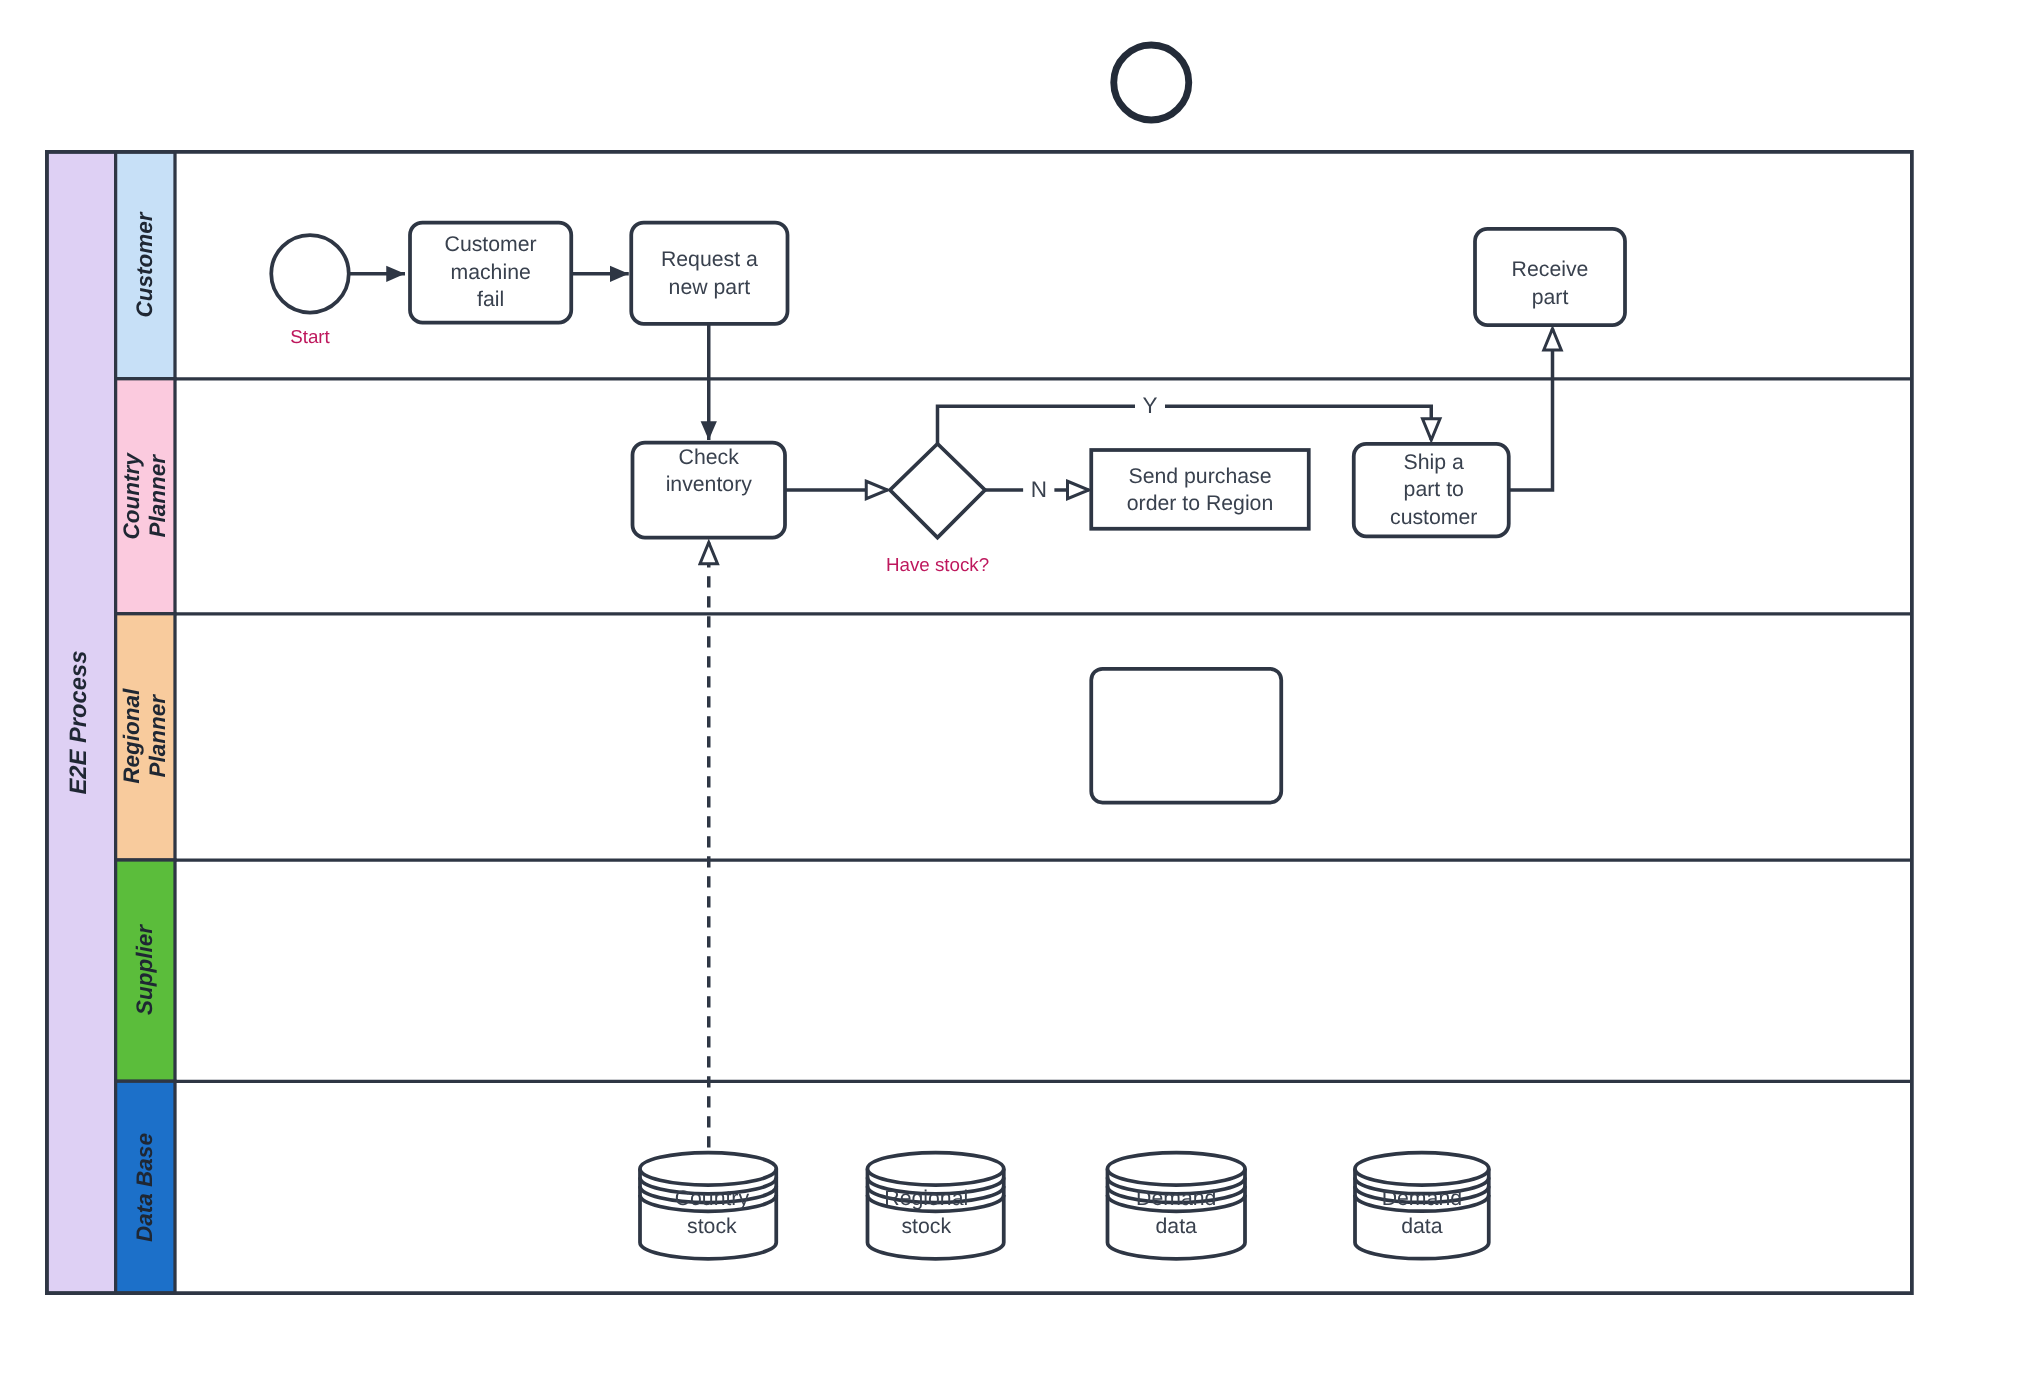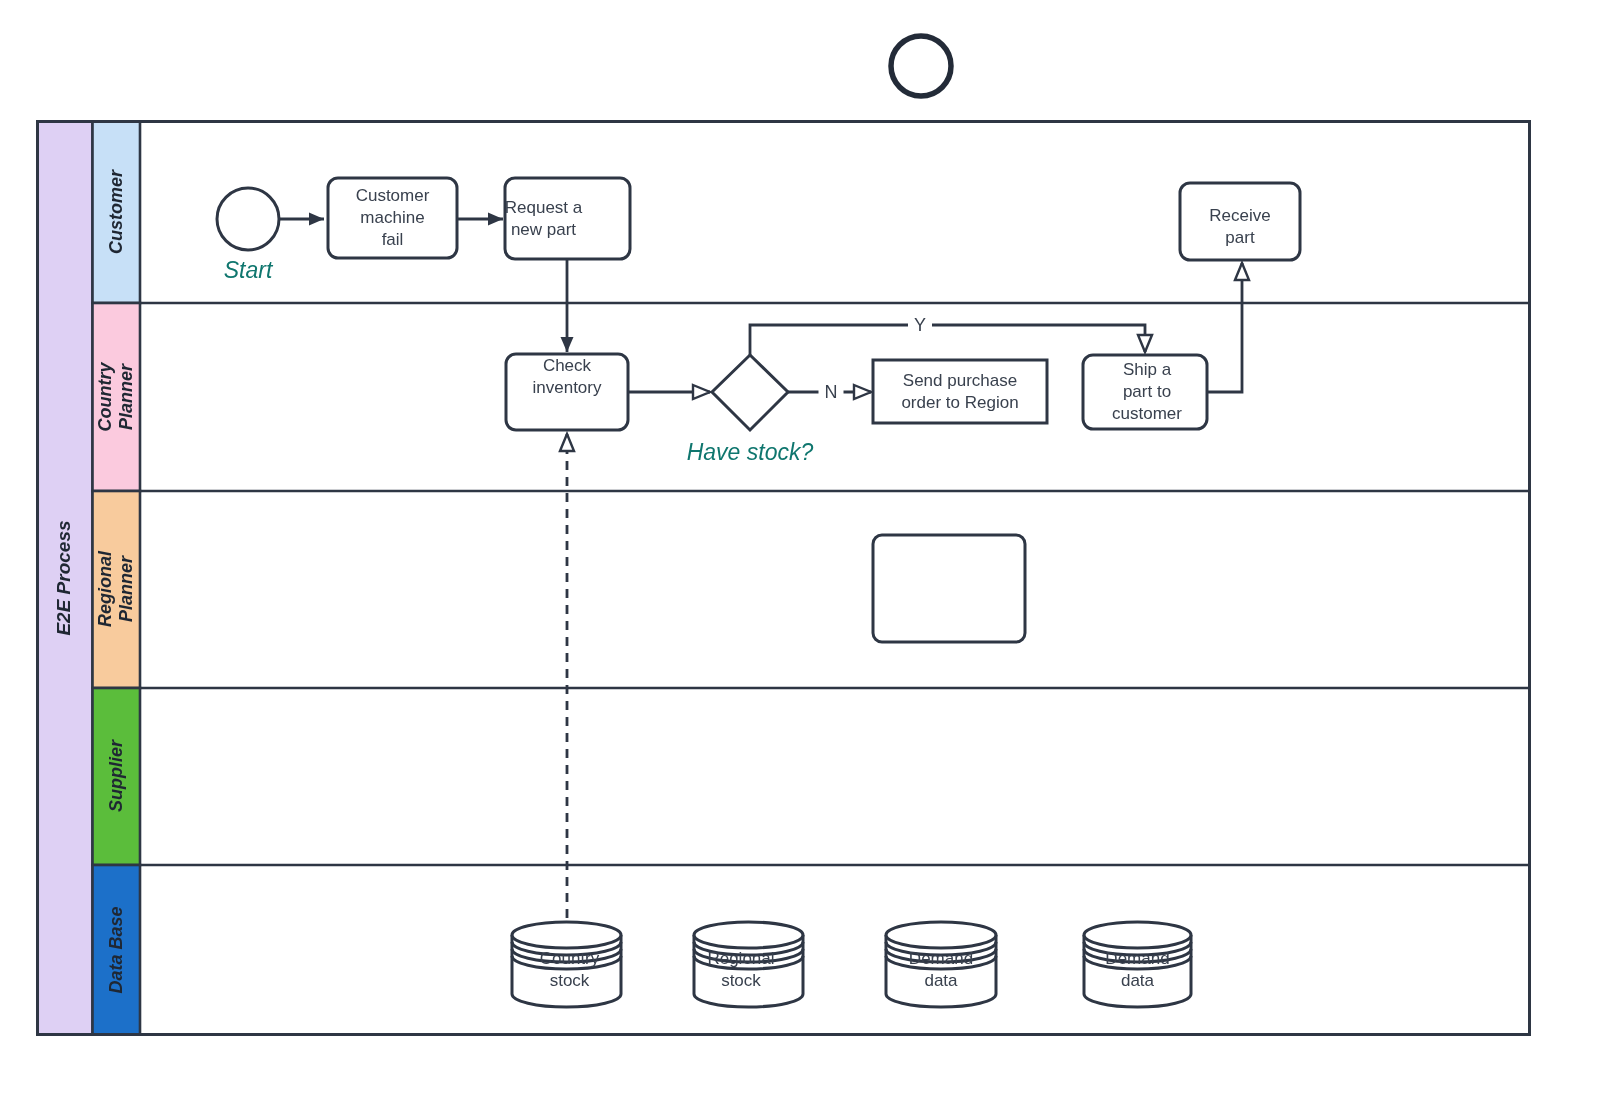--- a/index.html
+++ b/index.html
@@ -13,21 +13,21 @@
   .stage svg{position:absolute;left:0;top:0;}
   .node-label{
     position:absolute;
     display:flex;align-items:center;justify-content:center;
     text-align:center;white-space:pre-line;
     font-size:17px;line-height:1.28;color:#39414e;
   }
   .free-label{
     position:absolute;
     transform:translate(-50%,-50%);
-    font-size:23px;color:#0f766e;white-space:nowrap;font-style:italic;
+    font-size:15px;color:#be185d;white-space:nowrap;
   }
   .edge-label{
     position:absolute;
     transform:translate(-50%,-50%);
     font-size:18px;color:#39414e;
     background:#ffffff;padding:0 6px;white-space:nowrap;
   }
   .lane-label{
     position:absolute;
     display:flex;align-items:center;justify-content:center;
@@ -133,21 +133,21 @@
 Planner</div>
   <div class="lane-label" style="left:116px;top:589px;width:190px;">Regional
 Planner</div>
   <div class="lane-label" style="left:116px;top:776px;width:170px;">Supplier</div>
   <div class="lane-label" style="left:116px;top:950px;width:162px;">Data Base</div>
 
   <div class="free-label" style="left:248px;top:270px;">Start</div>
   <div class="node-label" style="left:328px;top:178px;width:129px;height:80px;">Customer
 machine
 fail</div>
-  <div class="node-label" style="left:481px;top:178px;width:125px;height:81px;border-radius:14px;">Request a
+  <div class="node-label" style="left:505px;top:178px;width:125px;height:81px;border-radius:14px;">Request a
 new part</div>
   <div class="node-label" style="left:1180px;top:183px;width:120px;height:88px;">Receive
 part</div>
   <div class="node-label" style="left:506px;top:339px;width:122px;height:76px;">Check
 inventory</div>
   <div class="free-label" style="left:750px;top:452px;">Have stock?</div>
   <div class="node-label" style="left:873px;top:360px;width:174px;height:63px;text-align:center;">Send purchase
 order to Region</div>
   <div class="node-label" style="left:1083px;top:355px;width:128px;height:74px;">Ship a
 part to

